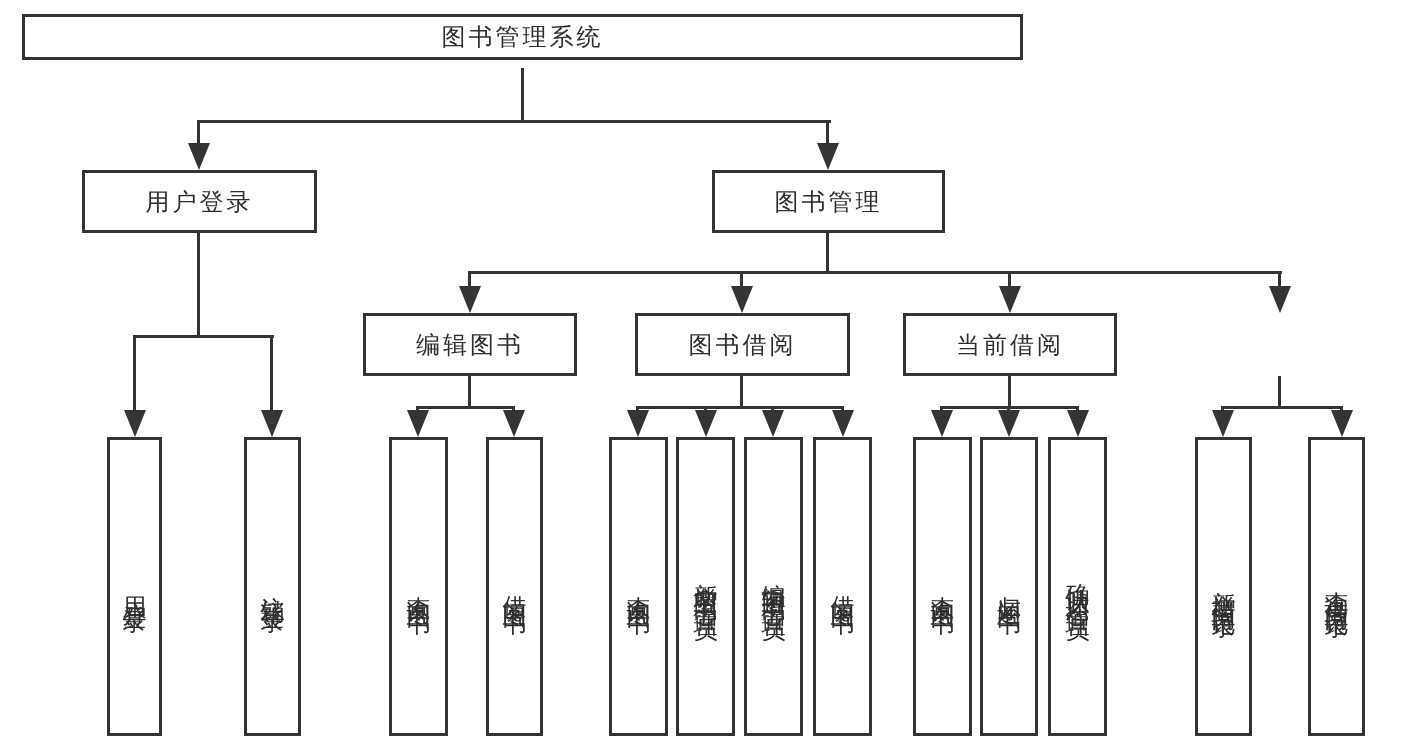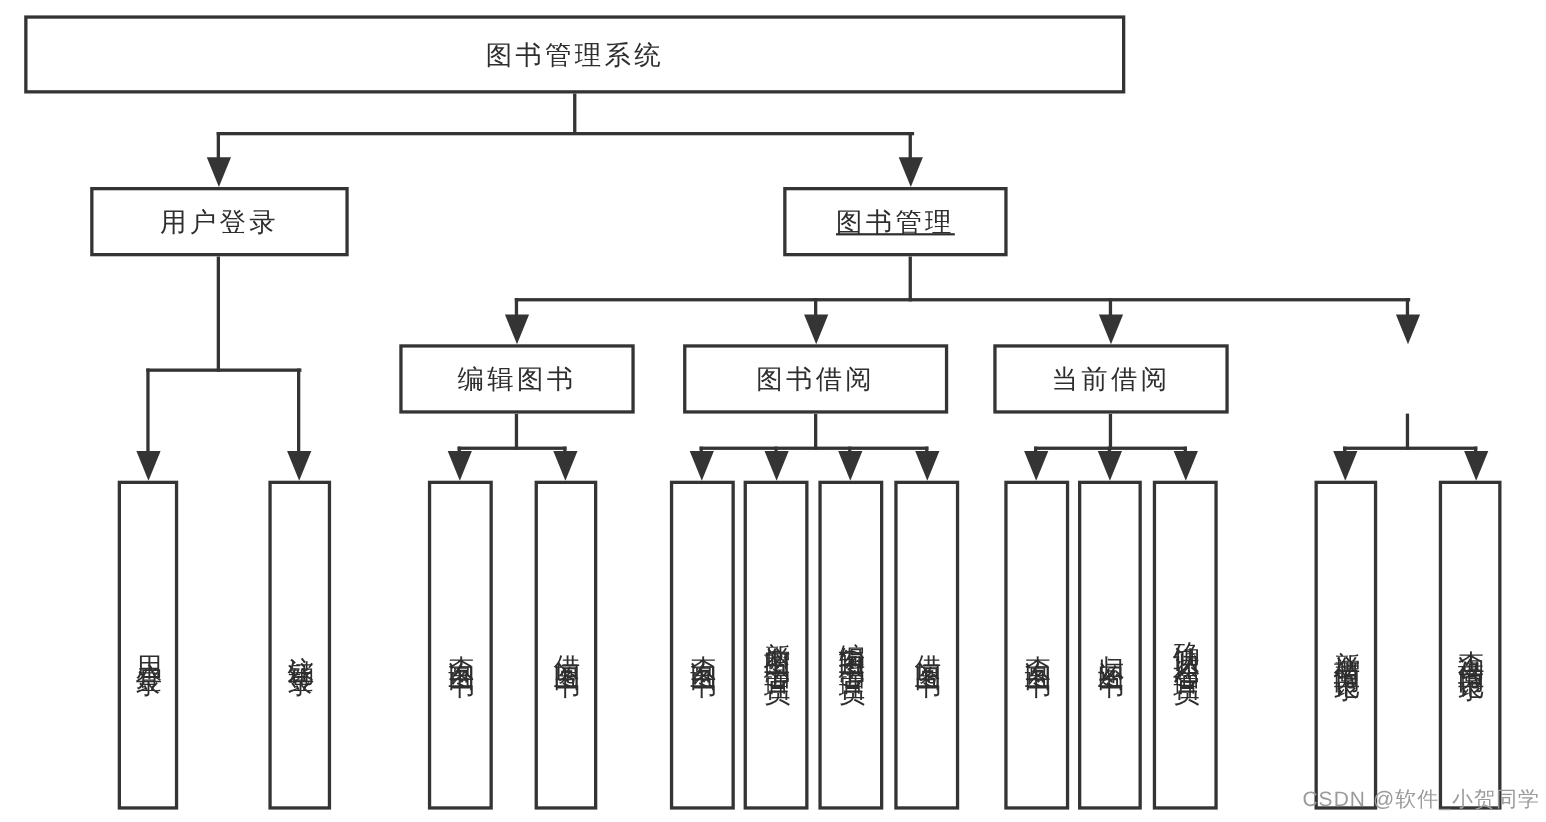--- a/index.html
+++ b/index.html
@@ -113,35 +113,35 @@
   <div class="vl" style="left:1076px; top:406px; height:9px;"></div>
   <div class="ah" style="left:1067px; top:410px;"></div>
 
   <div class="vl" style="left:1278px; top:376px; height:33px;"></div>
   <div class="hl" style="left:1221px; top:406px; width:122px;"></div>
   <div class="vl" style="left:1221px; top:406px; height:9px;"></div>
   <div class="ah" style="left:1212px; top:410px;"></div>
   <div class="vl" style="left:1340px; top:406px; height:9px;"></div>
   <div class="ah" style="left:1331px; top:410px;"></div>
 
-  <div class="box" style="left:22px; top:14px; width:1001px; height:71px;">
+  <div class="box" style="left:22px; top:14px; width:1001px; height:46px;">
     <span class="lbl">图书管理系统</span>
   </div>
 
   <div class="box" style="left:82px; top:170px; width:235px; height:63px;">
     <span class="lbl">用户登录</span>
   </div>
-  <div class="box" style="left:712px; top:170px; width:204px; height:63px;text-decoration:underline;">
+  <div class="box" style="left:712px; top:170px; width:233px; height:63px;">
     <span class="lbl">图书管理</span>
   </div>
 
   <div class="box" style="left:363px; top:313px; width:214px; height:63px;">
     <span class="lbl">编辑图书</span>
   </div>
-  <div class="box" style="left:621px; top:313px; width:241px; height:63px;">
+  <div class="box" style="left:635px; top:313px; width:215px; height:63px;">
     <span class="lbl">图书借阅</span>
   </div>
   <div class="box" style="left:903px; top:313px; width:214px; height:63px;">
     <span class="lbl">当前借阅</span>
   </div>
 
   <div class="box col" style="left:107px; top:437px; width:55px; height:299px;">
     <span class="lbl">用户登录</span>
   </div>
   <div class="box col" style="left:244px; top:437px; width:57px; height:299px;">
@@ -174,15 +174,14 @@
   <div class="box col" style="left:1048px; top:437px; width:59px; height:299px;">
     <span class="lbl">确认归还（管理员）</span>
   </div>
   <div class="box col" style="left:1195px; top:437px; width:57px; height:299px;">
     <span class="lbl">新增借阅记录</span>
   </div>
   <div class="box col" style="left:1308px; top:437px; width:57px; height:299px;">
     <span class="lbl">查询借阅记录</span>
   </div>
 
-  <div class="watermark">CSDN @软件_小贺同学</div>
 
 </div>
 
 </body></html>

